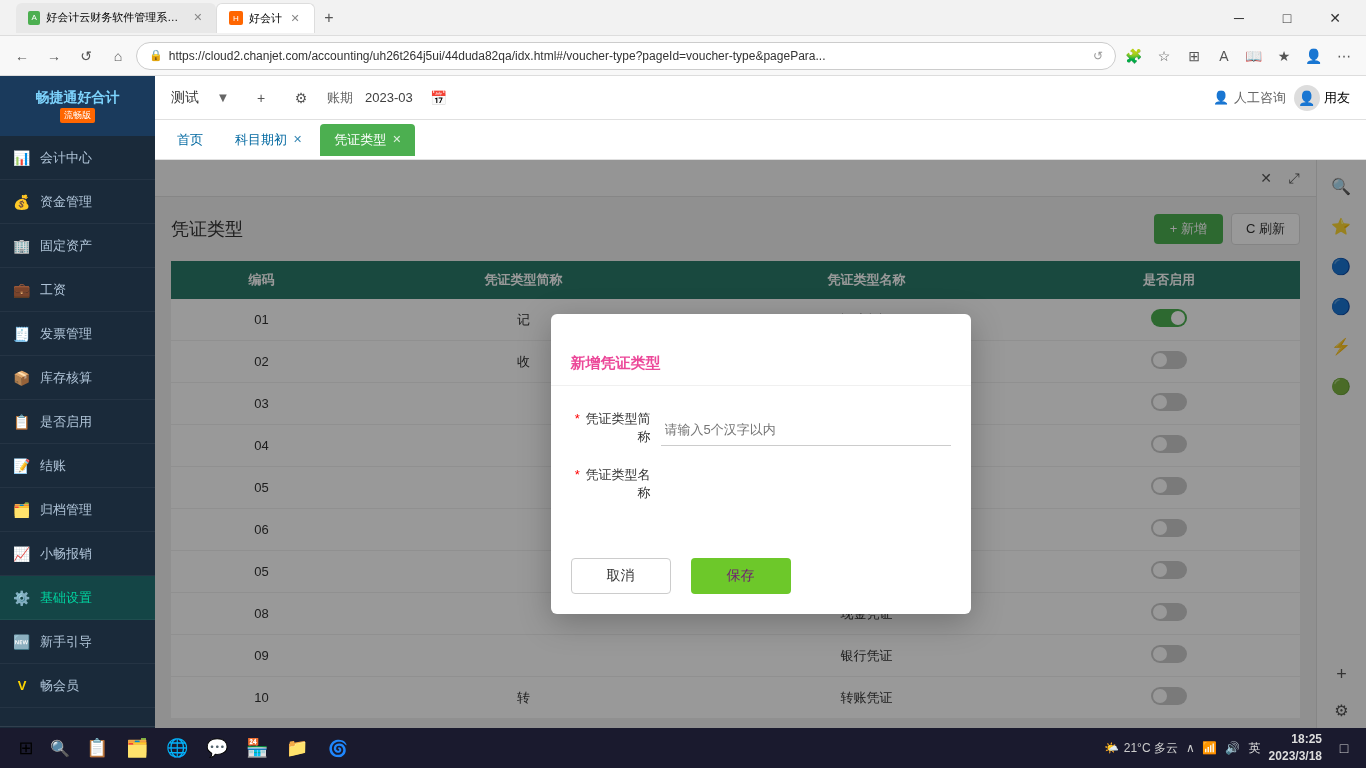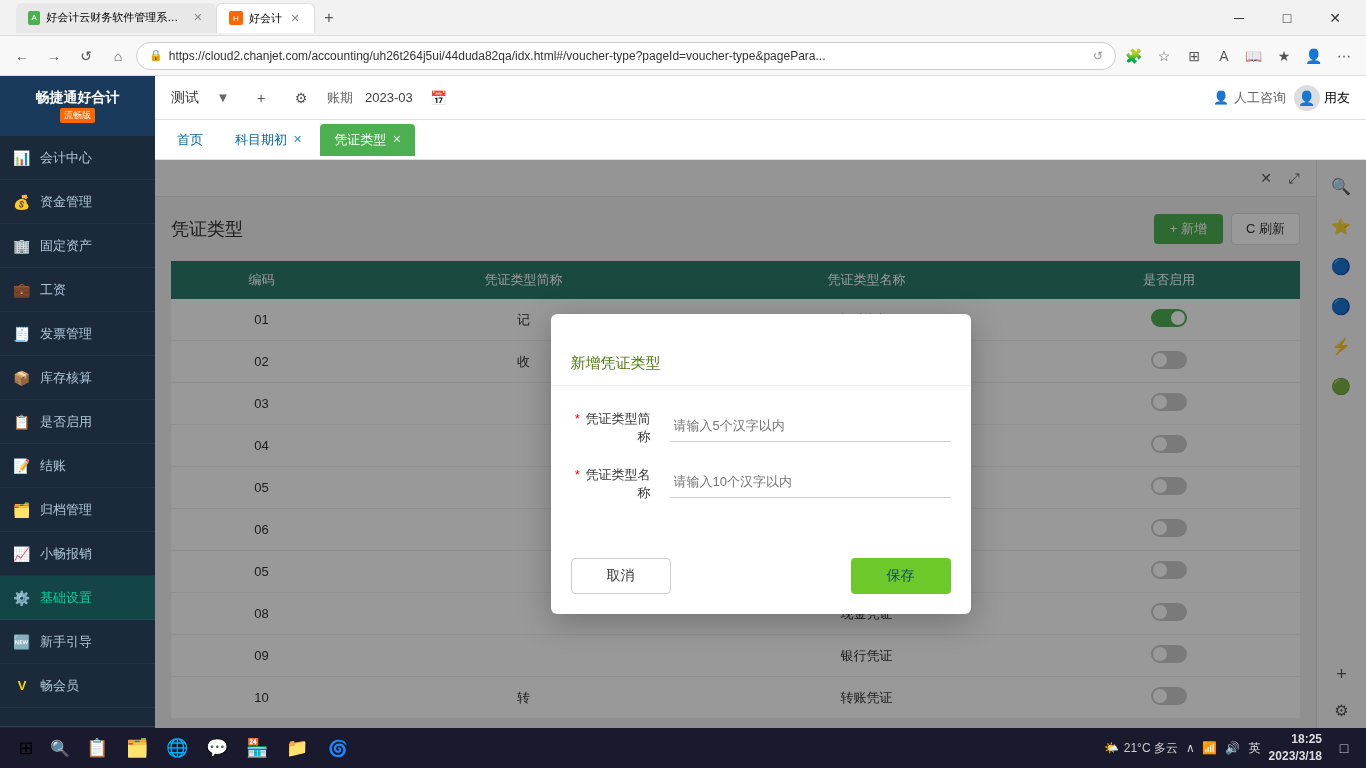--- a/index.html
+++ b/index.html
@@ -164,21 +164,21 @@
     .sidebar-logo {
       height: 60px;
       background: #1a3a5c;
       display: flex;
       align-items: center;
       justify-content: center;
       flex-direction: column;
       padding: 8px;
     }
     .logo-text {
-      color: #ffffff;
+      color: #7dd3fc;
       font-size: 14px;
       font-weight: bold;
       line-height: 1.2;
     }
     .logo-badge {
       background: #ff6600;
       color: white;
       font-size: 9px;
       padding: 1px 4px;
       border-radius: 2px;
@@ -396,21 +396,21 @@
       background: #fff;
     }
     .data-table thead {
       background: #2a7a6a;
       color: white;
     }
     .data-table th {
       padding: 10px 16px;
       text-align: center;
       font-size: 13px;
-      font-weight: normal;
+      font-weight: bold;
     }
     .data-table td {
       padding: 10px 16px;
       text-align: center;
       border-bottom: 1px solid #f0f0f0;
       font-size: 13px;
       color: #333;
     }
     .toggle {
       width: 36px;
@@ -479,33 +479,32 @@
     .modal {
       background: #fff;
       border-radius: 6px;
       width: 420px;
       box-shadow: 0 8px 32px rgba(0,0,0,0.25);
       overflow: hidden;
     }
     .modal-header {
       padding: 16px 20px 12px;
       font-size: 15px;
-      color: #4d7c0f;
-      font-weight: 400;
+      color: #ec4899;
+      font-weight: 700;
       border-bottom: 1px solid #f0f0f0;
       margin-top: 24px;
     }
     .modal-body {
       padding: 24px 20px;
     }
     .form-row {
       display: flex;
-      align-items: flex-start;
+      align-items: flex-end;
       margin-bottom: 20px;
-      gap: 9px;
     }
     .form-label {
       font-size: 13px;
       color: #333;
       width: 90px;
       flex-shrink: 0;
       text-align: right;
       padding-right: 10px;
     }
     .required-star {
@@ -518,42 +517,42 @@
       border: none;
       border-bottom: 1px solid #ccc;
       outline: none;
       font-size: 13px;
       padding: 0 4px;
       background: transparent;
     }
     .modal-footer {
       padding: 12px 20px 20px;
       display: flex;
-      justify-content: space-between;
+      justify-content: flex-start;
       gap: 20px;
     }
     .btn-cancel {
       width: 100px;
       height: 36px;
       border: 1px solid #ccc;
       background: #fff;
       border-radius: 4px;
       cursor: pointer;
       font-size: 14px;
       color: #333;
     }
     .btn-save {
       width: 100px;
       height: 36px;
       border: none;
       background: #6dc82a;
       border-radius: 4px;
       cursor: pointer;
       font-size: 14px;
-      color: #0c4a6e;
+      color: #701a75;
       font-weight: 500;
     }
 
     
     .taskbar {
       height: 40px;
       background: #1a1a2e;
       display: flex;
       align-items: center;
       padding: 0 8px;
@@ -933,21 +932,20 @@
                   <span class="required-star">*</span>
                   <span>凭证类型简称</span>
                 </label>
                 <input class="form-input" type="text" placeholder="请输入5个汉字以内" style="">
               </div>
               <div class="form-row">
                 <label class="form-label">
                   <span class="required-star">*</span>
                   <span>凭证类型名称</span>
                 </label>
-                <input class="form-input" type="text" placeholder="请输入10个汉字以内" style="">
               </div>
             </div>
             <div class="modal-footer">
               <button class="btn-cancel">取消</button>
               <button class="btn-save">保存</button>
             </div>
           </div>
         </div>
       </div>
     </div>

